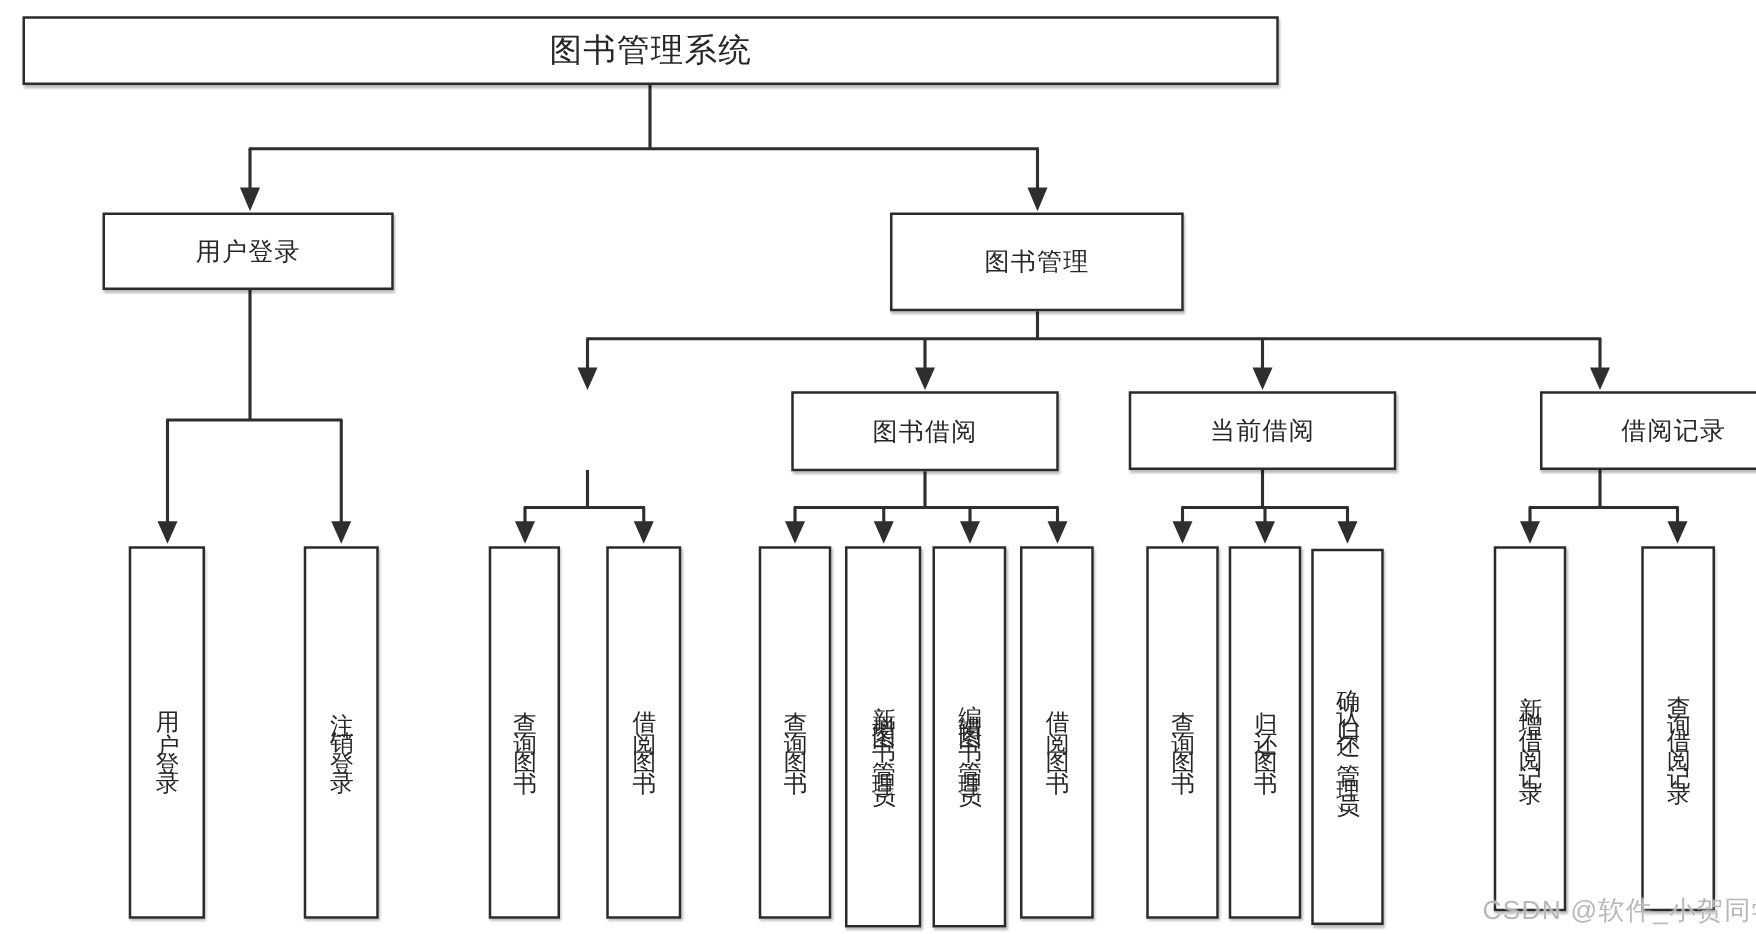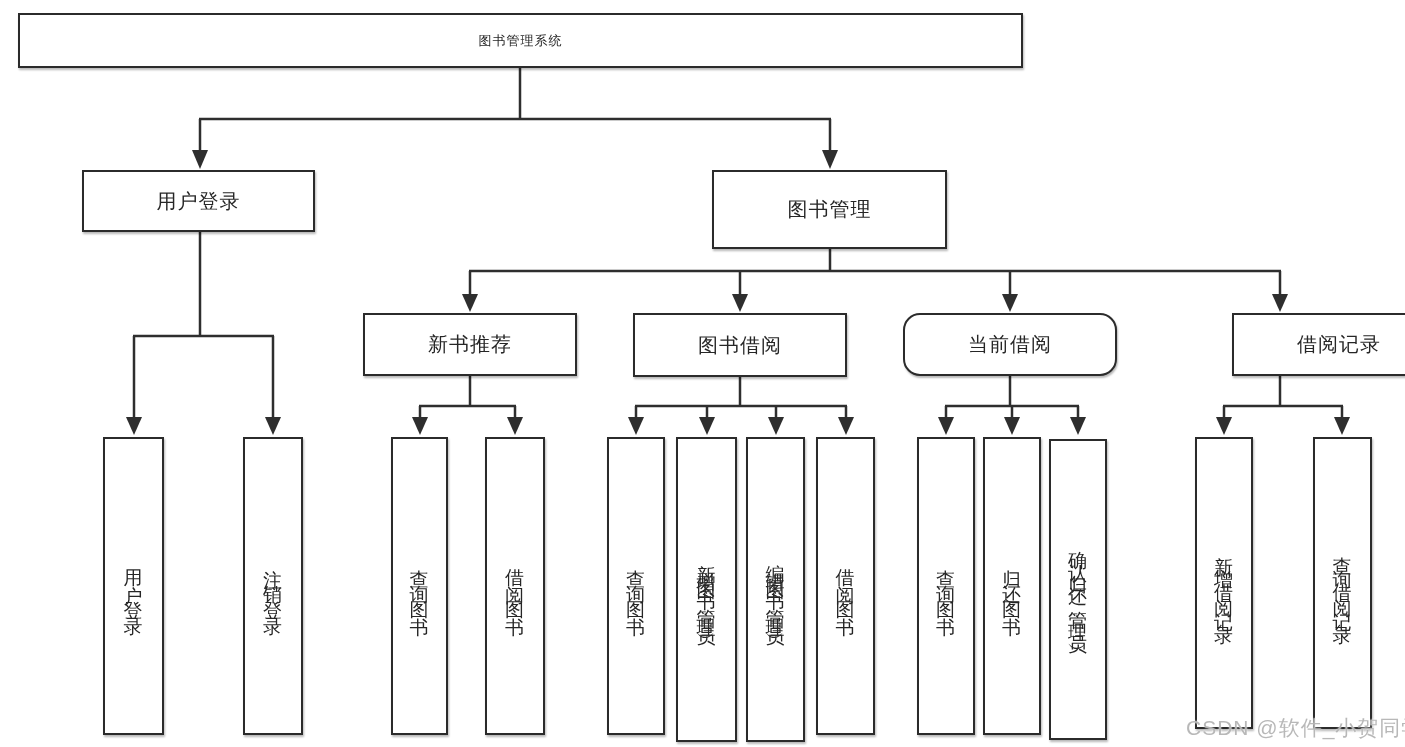--- a/index.html
+++ b/index.html
@@ -27,21 +27,21 @@
     background: #ffffff;
     border: 2px solid #2b2b2b;
     box-shadow: 1px 2px 2px rgba(0,0,0,0.28);
     display: flex;
     align-items: center;
     justify-content: center;
     color: #262626;
     z-index: 2;
   }
   .hnode { font-size: 20px; letter-spacing: 1px; }
-  .root  { font-size: 13px; }
+  .root  { font-size: 26px; }
   .vnode span {
     writing-mode: vertical-rl;
     text-orientation: mixed;
     font-size: 19px;
     letter-spacing: 16px;
     line-height: 1;
     white-space: nowrap;
   }
   .vnode.sp14 span { letter-spacing: 14px; }
   .vnode.sp12 span { letter-spacing: 12px; }
@@ -156,27 +156,24 @@
     <span>图书管理系统</span>
   </div>
 
   <div class="node hnode" style="left:82px; top:170px; width:233px; height:62px;">
     <span>用户登录</span>
   </div>
   <div class="node hnode" style="left:712px; top:170px; width:235px; height:79px;">
     <span>图书管理</span>
   </div>
 
-  <div class="node hnode" style="left:363px; top:313px; width:214px; height:63px;">
-    <span>新书推荐</span>
-  </div>
   <div class="node hnode" style="left:633px; top:313px; width:214px; height:64px;">
     <span>图书借阅</span>
   </div>
-  <div class="node hnode" style="left:903px; top:313px; width:214px; height:63px;border-radius:17px;">
+  <div class="node hnode" style="left:903px; top:313px; width:214px; height:63px;">
     <span>当前借阅</span>
   </div>
   <div class="node hnode" style="left:1232px; top:313px; width:214px; height:63px;text-align:center;">
     <span>借阅记录</span>
   </div>
 
   <div class="node vnode" style="left:103px; top:437px; width:61px; height:298px;">
     <span>用户登录</span>
   </div>
   <div class="node vnode" style="left:243px; top:437px; width:60px; height:298px;">

